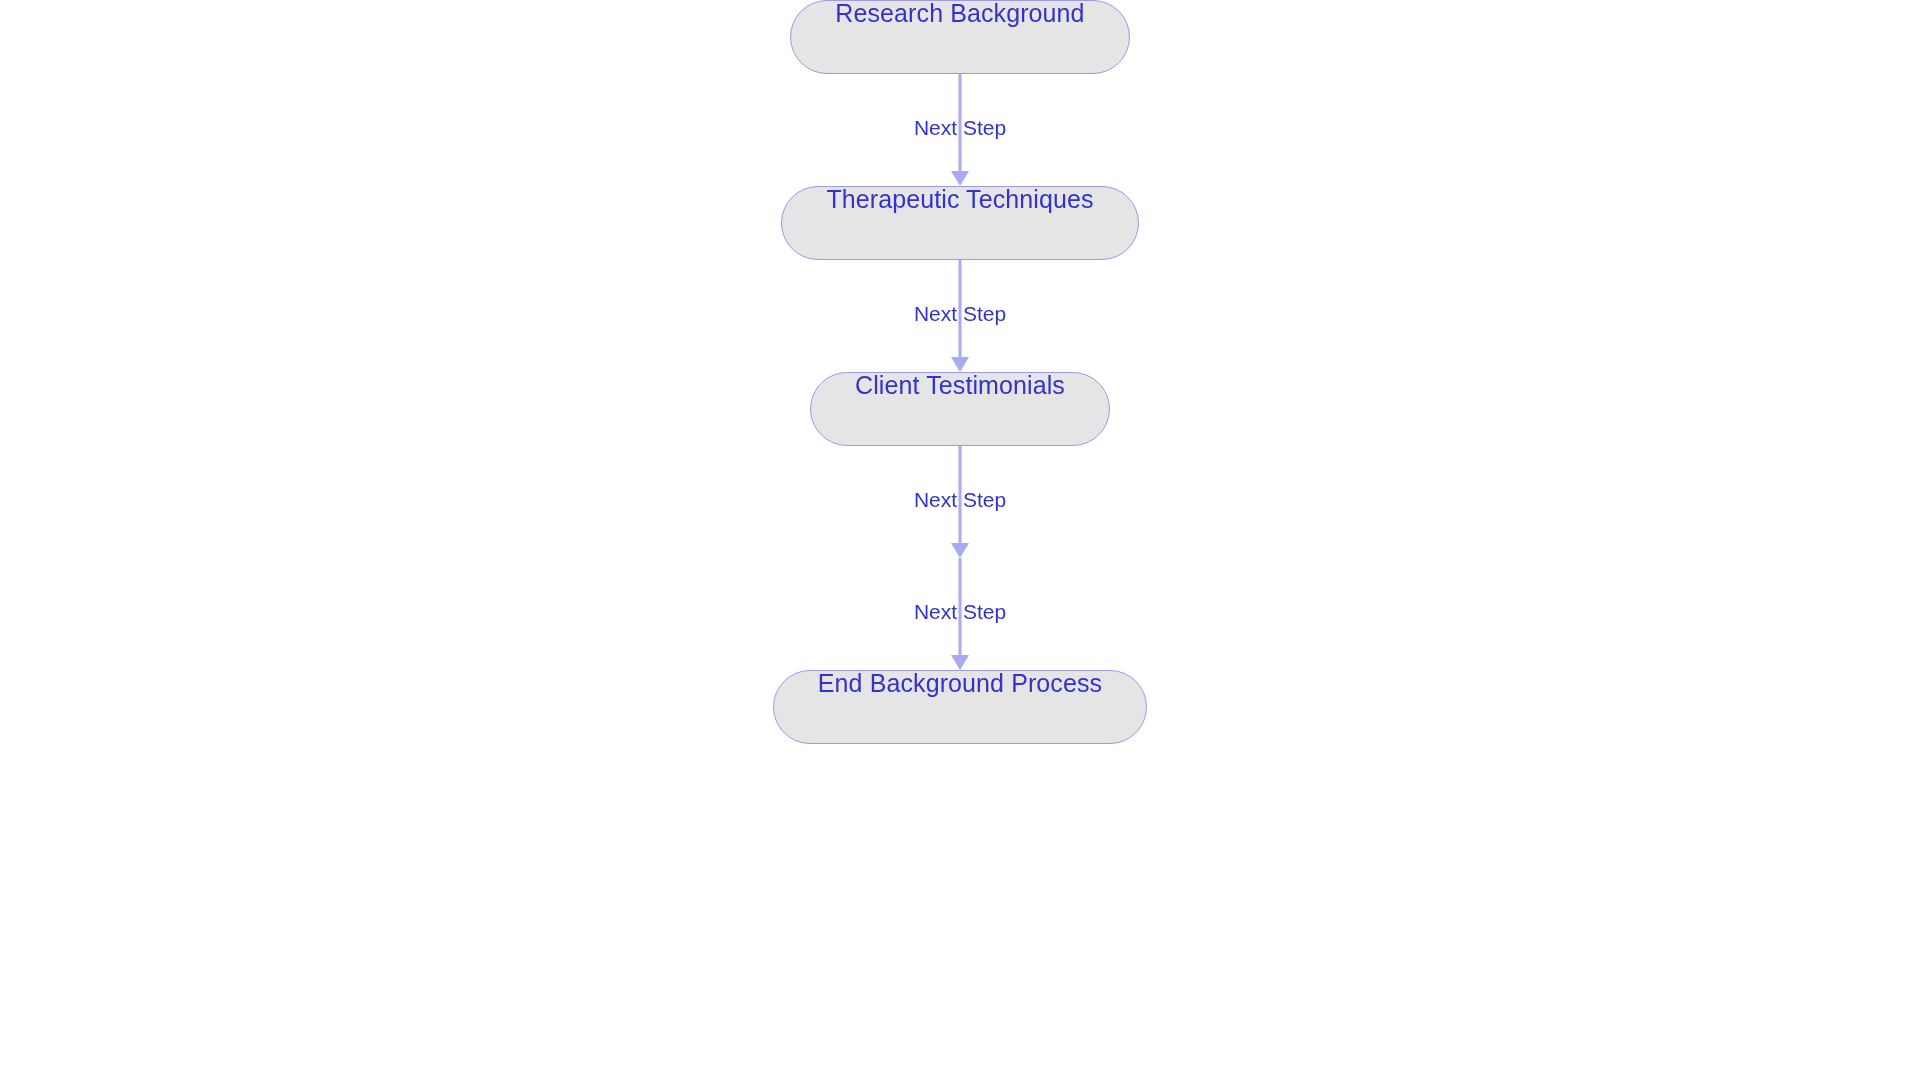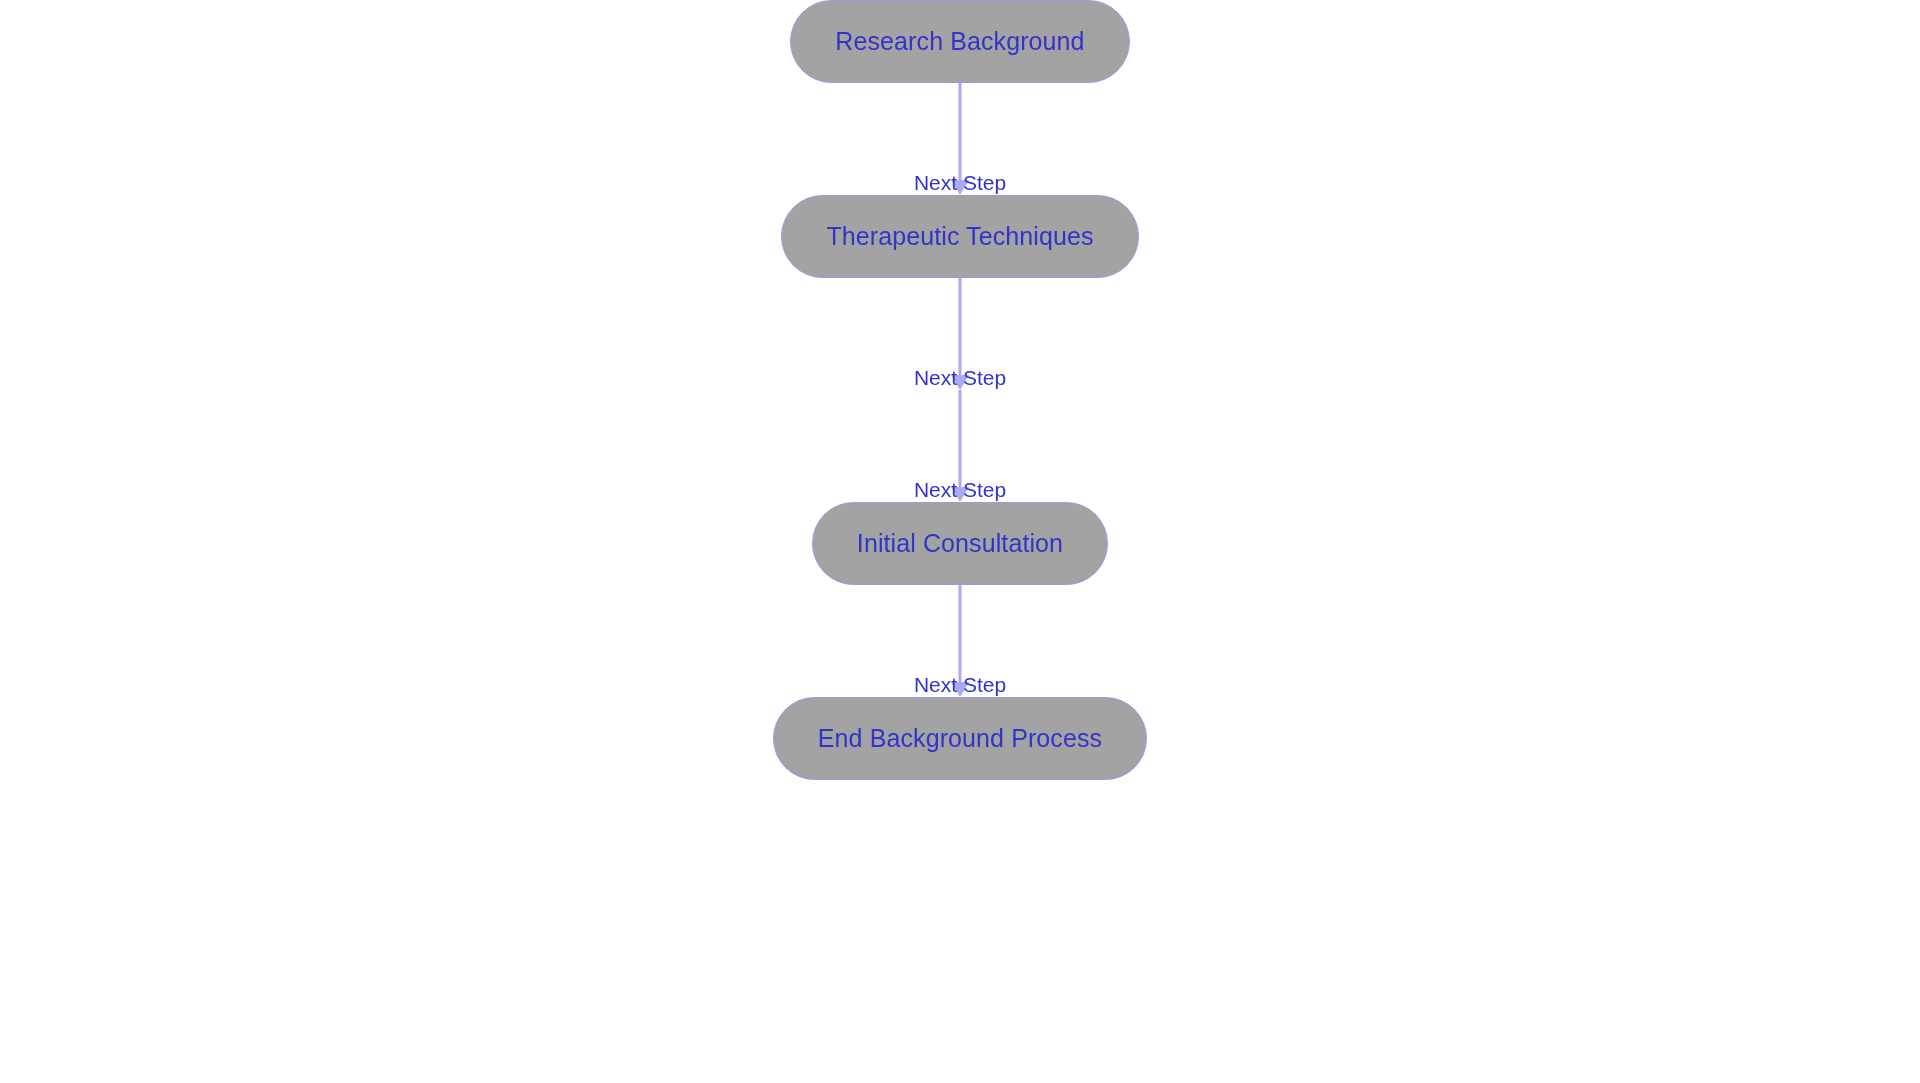--- a/index.html
+++ b/index.html
@@ -30,47 +30,47 @@
     width: 1920px;
     height: 1083px;
     display: flex;
     flex-direction: column;
     align-items: center;
   }
 
   
   .node {
     box-sizing: border-box;
-    background: #a3a3a3;
+    background: #e5e5e5;
     border: 1.5px solid #9a9ae6;
     border-radius: 999px;
-    height: 83px;
+    height: 74px;
     display: flex;
-    align-items: center;
+    align-items: flex-start;
     justify-content: center;
     padding: 0 44px;
     white-space: nowrap;
     position: relative;
     z-index: 3;
   }
   .node-label {
     color: #3333cc;
     font-size: 25px;
     font-family: "Liberation Sans", sans-serif;
     line-height: 1;
     letter-spacing: 0.1px;
   }
 
   
   .connector {
     position: relative;
     width: 200px;
     height: 112px;
     display: flex;
-    align-items: flex-end;
+    align-items: center;
     justify-content: center;
     z-index: 1;
   }
   
   .connector .stem {
     position: absolute;
     left: 50%;
     top: 0;
     transform: translateX(-50%);
     width: 3px;
@@ -121,30 +121,30 @@
     <div class="node">
       <span class="node-label">Therapeutic Techniques</span>
     </div>
 
     <div class="connector">
       <span class="stem"></span>
       <span class="arrow-head"></span>
       <span class="edge-label">Next Step</span>
     </div>
 
+    <div class="node">
+      <span class="node-label">Client Testimonials</span>
+    </div>
 
     <div class="connector">
       <span class="stem"></span>
       <span class="arrow-head"></span>
       <span class="edge-label">Next Step</span>
     </div>
 
-    <div class="node">
-      <span class="node-label">Initial Consultation</span>
-    </div>
 
     <div class="connector">
       <span class="stem"></span>
       <span class="arrow-head"></span>
       <span class="edge-label">Next Step</span>
     </div>
 
 
 
     <div class="node">

